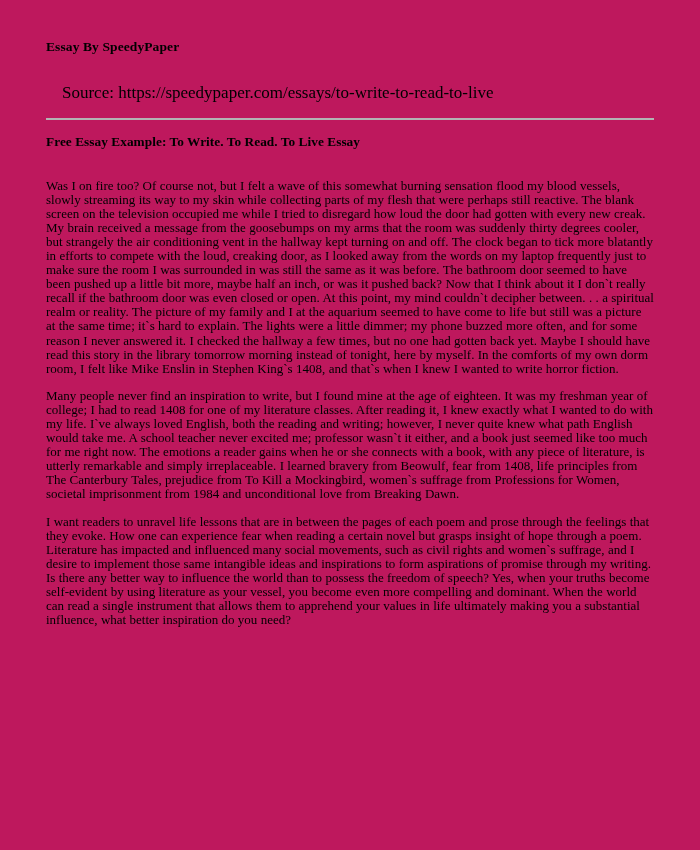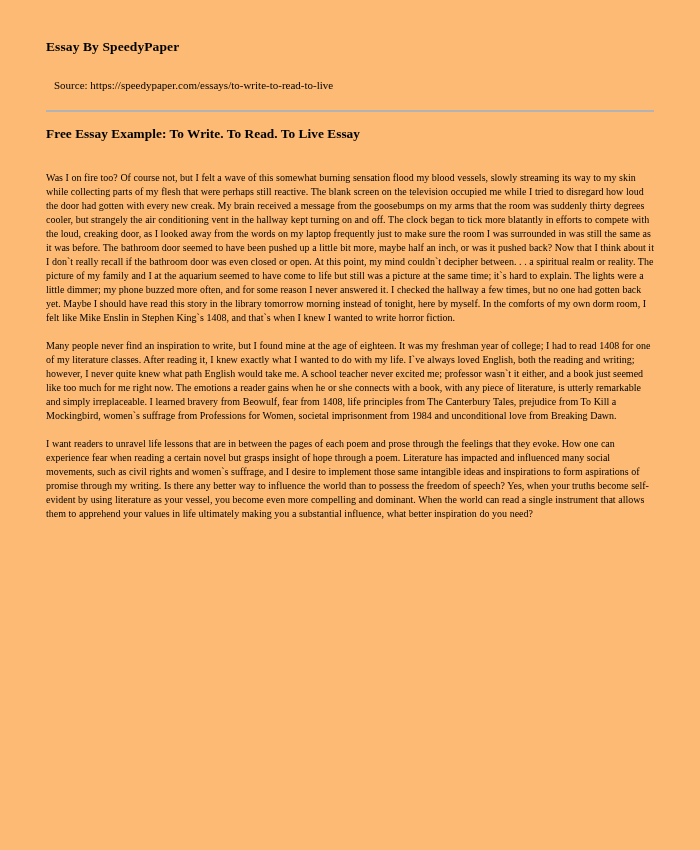--- a/index.html
+++ b/index.html
@@ -12,42 +12,42 @@
     height: 850px;
     font-family: "Liberation Serif", "DejaVu Serif", serif;
     color: #000000;
     -webkit-font-smoothing: antialiased;
   }
   .page {
     width: 700px;
     height: 850px;
     box-sizing: border-box;
     padding: 0;
-    background: #fdba74;
+    background: #be185d;
     position: relative;
     overflow: hidden;
   }
   .content {
     position: absolute;
     left: 46px;
     top: 0;
     width: 608px;
   }
   .site-heading {
     font-size: 13.5px;
     font-weight: bold;
     letter-spacing: 0.1px;
     margin: 0;
     padding-top: 39px;
     line-height: 16px;
   }
   .source-line {
-    font-size: 11px;
+    font-size: 17px;
     font-weight: normal;
-    margin: 8px;
+    margin: 16px;
     padding-top: 14px;
     line-height: 16px;
     word-break: break-all;
   }
   .divider {
     margin: 0;
     padding: 0;
     border: 0;
     height: 2px;
     background: #b3b3b3;
@@ -59,21 +59,21 @@
     font-weight: bold;
     margin: 0;
     padding-top: 14px;
     line-height: 16px;
     letter-spacing: 0.05px;
   }
   .body-block {
     padding-top: 29px;
   }
   .para {
-    font-size: 10px;
+    font-size: 13px;
     line-height: 14.05px;
     margin: 0 0 13.5px 0;
     text-align: left;
     word-spacing: 0.1px;
   }
   .para:last-child {
     margin-bottom: 8px;
   }
 </style>
 </head>

